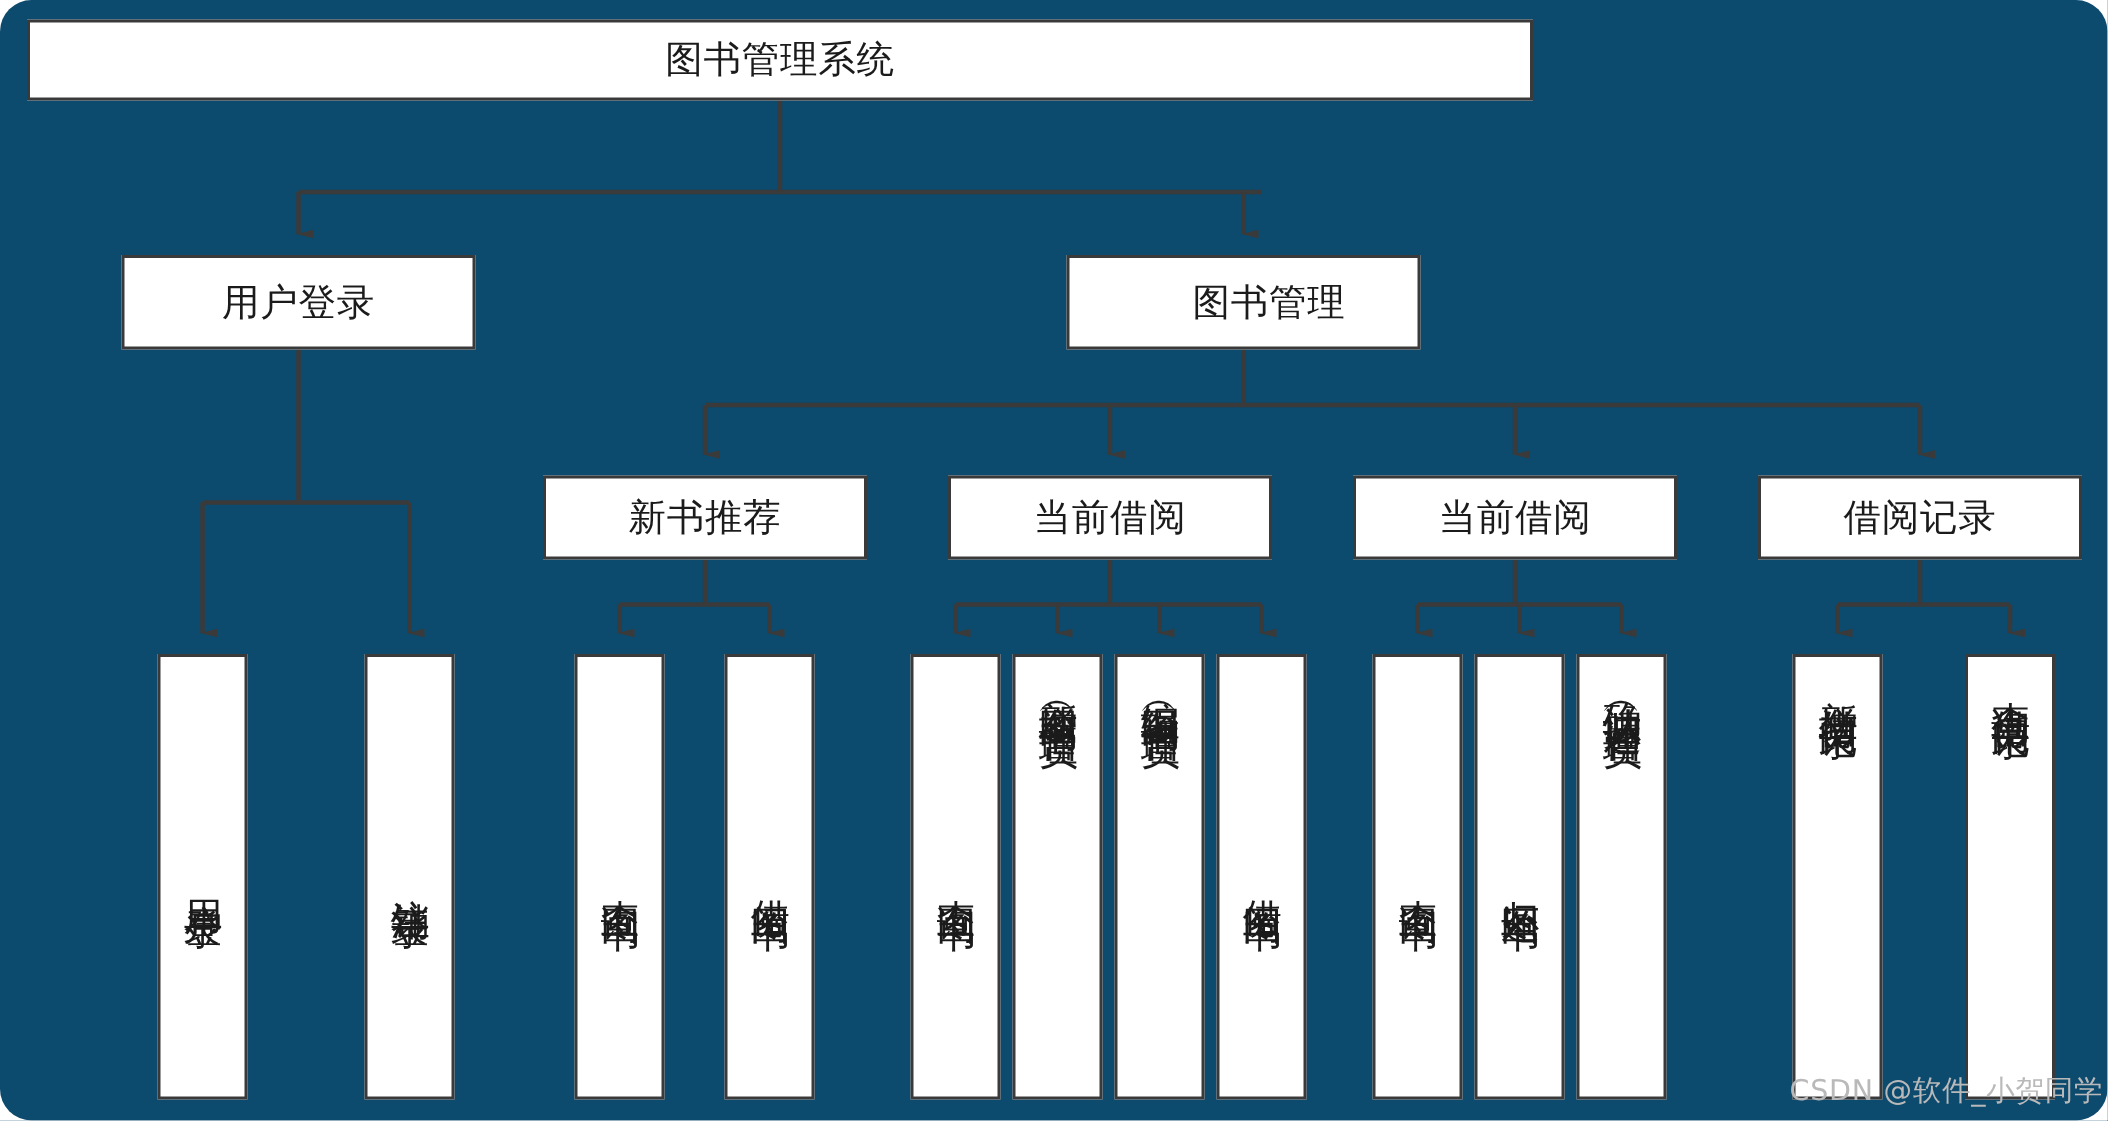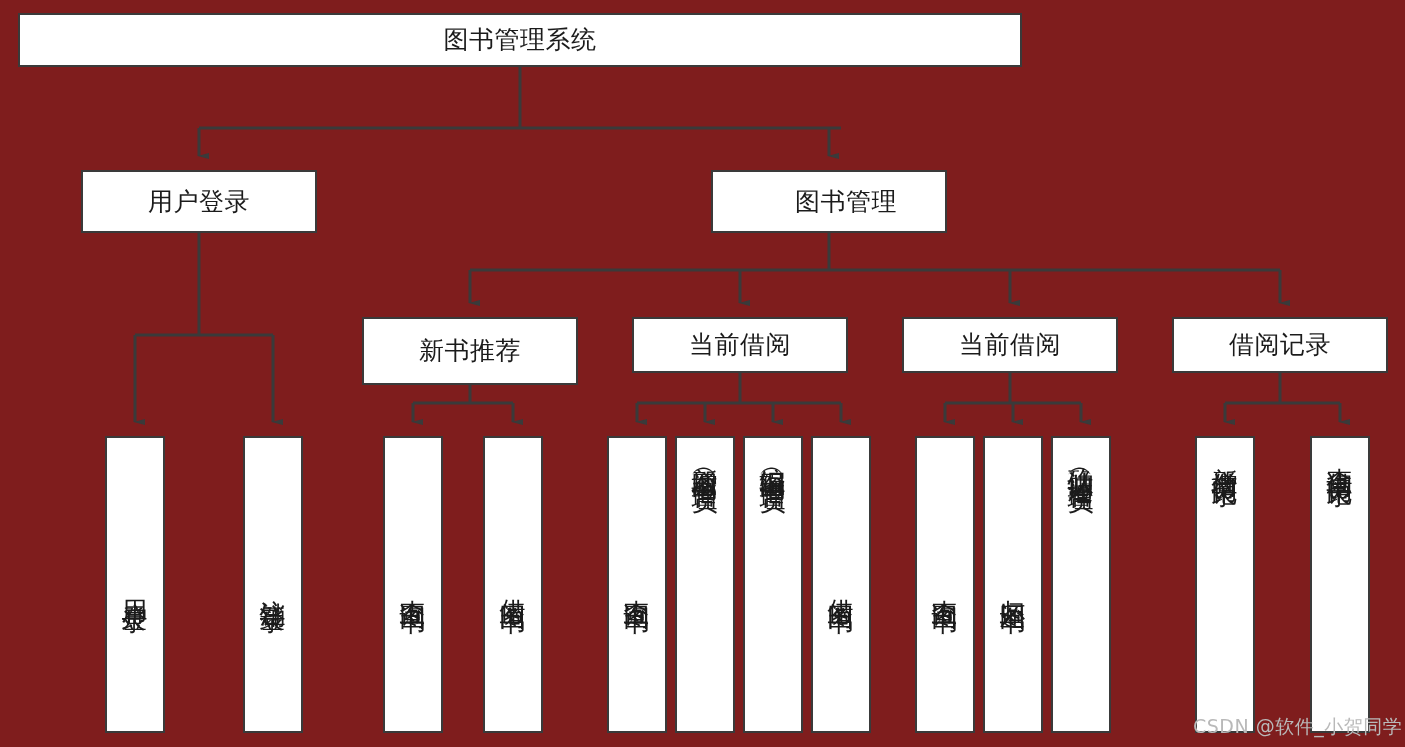--- a/index.html
+++ b/index.html
@@ -7,22 +7,23 @@
     padding: 0;
     background: #ffffff;
   }
   body {
     font-family: "DejaVu Sans", "Liberation Sans", sans-serif;
   }
   #canvas {
     position: relative;
     width: 1405px;
     height: 747px;
-    background: #7f1d1d;
+    background: #0c4a6e;
     overflow: hidden;
+    border-radius: 21px;
   }
   svg.wires {
     position: absolute;
     left: 0;
     top: 0;
     width: 1405px;
     height: 747px;
     pointer-events: none;
   }
   .node {
@@ -131,21 +132,21 @@
     <span class="lbl">图书管理系统</span>
   </div>
 
   <div class="node h" id="n-l2-0" style="left: 81px; top: 170px; width: 236px; height: 63px;">
     <span class="lbl">用户登录</span>
   </div>
   <div class="node h" id="n-l2-1" style="left: 711px; top: 170px; width: 236px; height: 63px; padding-left: 34px;">
     <span class="lbl">图书管理</span>
   </div>
 
-  <div class="node h" id="n-l3-0" style="left: 362px; top: 317px; width: 216px; height: 68px;">
+  <div class="node h" id="n-l3-0" style="left: 362px; top: 317px; width: 216px; height: 56px;">
     <span class="lbl">新书推荐</span>
   </div>
   <div class="node h" id="n-l3-1" style="left: 632px; top: 317px; width: 216px; height: 56px;">
     <span class="lbl">当前借阅</span>
   </div>
   <div class="node h" id="n-l3-3" style="left: 1172px; top: 317px; width: 216px; height: 56px;">
     <span class="lbl">借阅记录</span>
   </div>
   <div class="node h" id="n-l3-2" style="left: 902px; top: 317px; width: 216px; height: 56px;">
     <span class="lbl">当前借阅</span>

